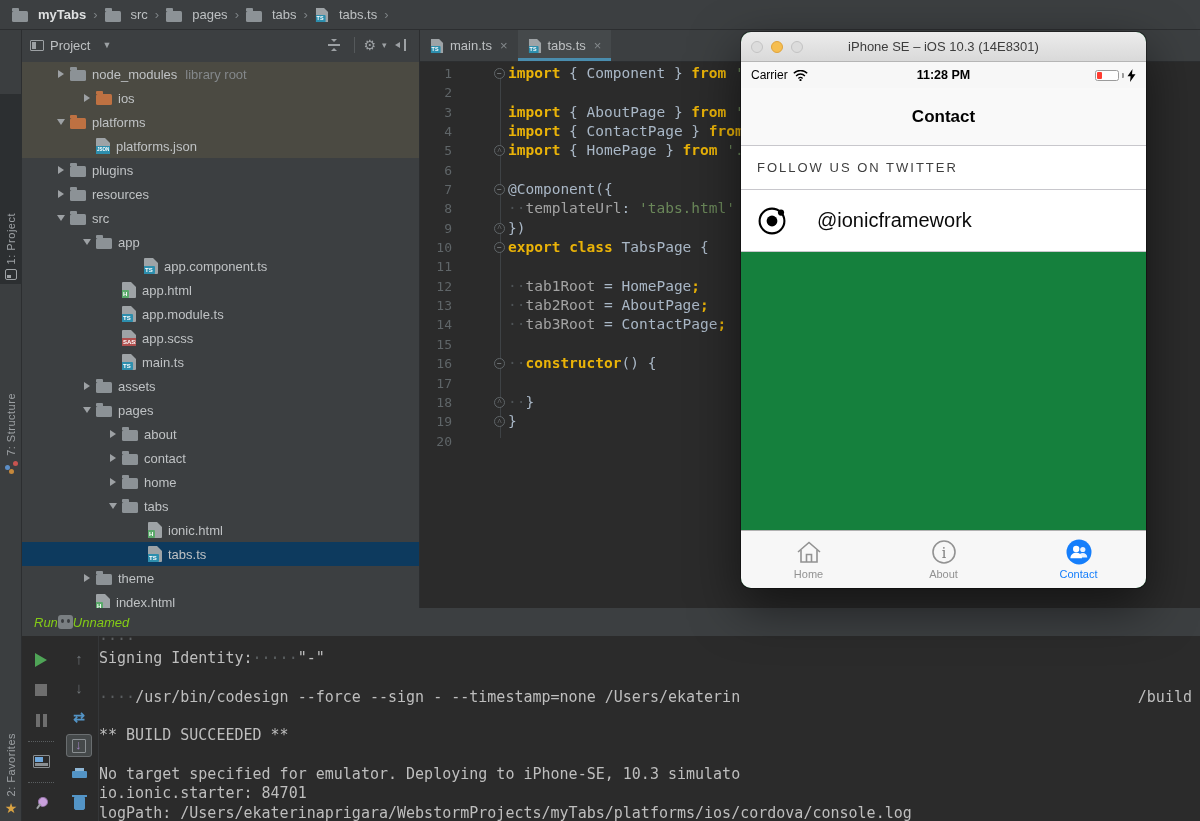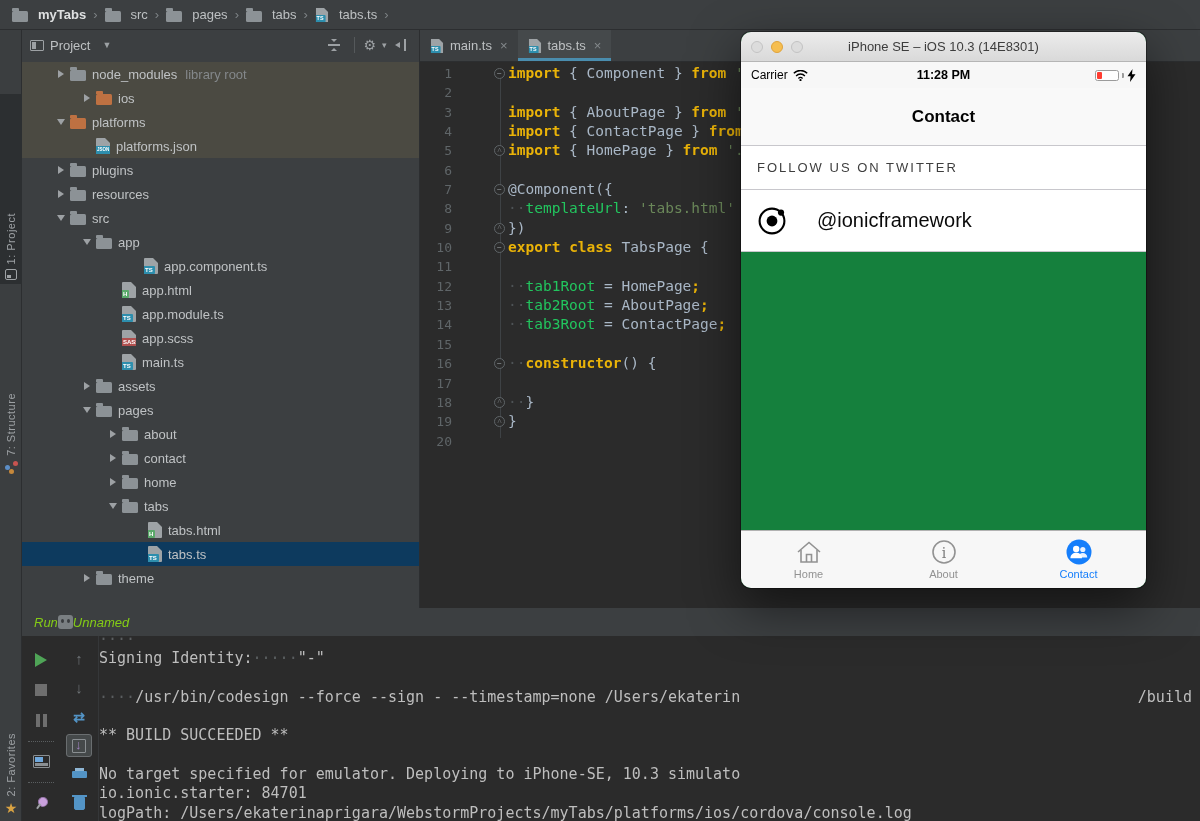--- a/index.html
+++ b/index.html
@@ -88,21 +88,21 @@
   .fline { position:absolute; left:80px; top:8px; height:368px; border-left:1px solid #3E4245; }
   .cline { position:relative; height:19.35px; line-height:19.35px; white-space:pre; }
   .gut { position:absolute; left:0; width:32px; text-align:right; color:#5F6568; font-size:13px;
          font-family:"DejaVu Sans Mono",monospace; }
   .fold { position:absolute; left:74px; top:4px; width:11px; height:11px; border:1px solid #5F6568;
           border-radius:50%; background:#2B2B2B; color:#8A8F92; display:flex; align-items:center;
           justify-content:center; font-size:8px; line-height:8px; z-index:1; }
   .ctext { position:absolute; left:88px; }
   .k { color:#eab308; font-weight:bold; }
   .p { color:#A9B7C6; }
-  .f { color:#22c55e; }
+  .f { color:#a3a3a3; }
   .s { color:#6A8759; }
   .w { color:#4E5356; }
 
   
   .console { position:absolute; left:22px; top:608px; right:0; bottom:0; background:#2B2B2B; overflow:hidden; }
   .chead { position:absolute; top:0; left:0; right:0; height:28px; background:#3C3F41;
            display:flex; align-items:center; padding-left:12px; color:#84cc16; font-size:13px; z-index:2;font-style:italic; }
   .ic-conf { width:15px; height:14px; background:#7A7F82; border-radius:3px; position:relative; }
   .ic-conf::before,.ic-conf::after { content:''; position:absolute; top:4px; width:3px; height:4px; border-radius:50%; background:#3A3D3F; }
   .ic-conf::before { left:3px; } .ic-conf::after { right:3px; }
@@ -348,33 +348,40 @@
         <div class="trow" style="padding-left: 82px;">
           <span class="arr exp"></span>
           <span class="fol gray"></span>
           <span class="tlabel">tabs</span>
         </div>
         <div class="trow" style="padding-left: 108px;">
           <span class="arr"></span>
           <span class="fic">
             <span class="bdg html">H</span>
           </span>
-          <span class="tlabel">tabs.html</span>
+          <span class="tlabel">ionic.html</span>
         </div>
         <div class="trow sel" style="padding-left: 108px;">
           <span class="arr"></span>
           <span class="fic">
             <span class="bdg ts">TS</span>
           </span>
           <span class="tlabel">tabs.ts</span>
         </div>
         <div class="trow" style="padding-left: 56px;">
           <span class="arr col"></span>
           <span class="fol gray"></span>
           <span class="tlabel">theme</span>
+        </div>
+        <div class="trow" style="padding-left: 56px;">
+          <span class="arr"></span>
+          <span class="fic">
+            <span class="bdg html">H</span>
+          </span>
+          <span class="tlabel">index.html</span>
         </div>
       </div>
   </div>
 
   <div class="editor">
     <div class="etabs">
       <div class="etab">
         <span class="fic small">
             <span class="bdg ts">TS</span>
           </span>

